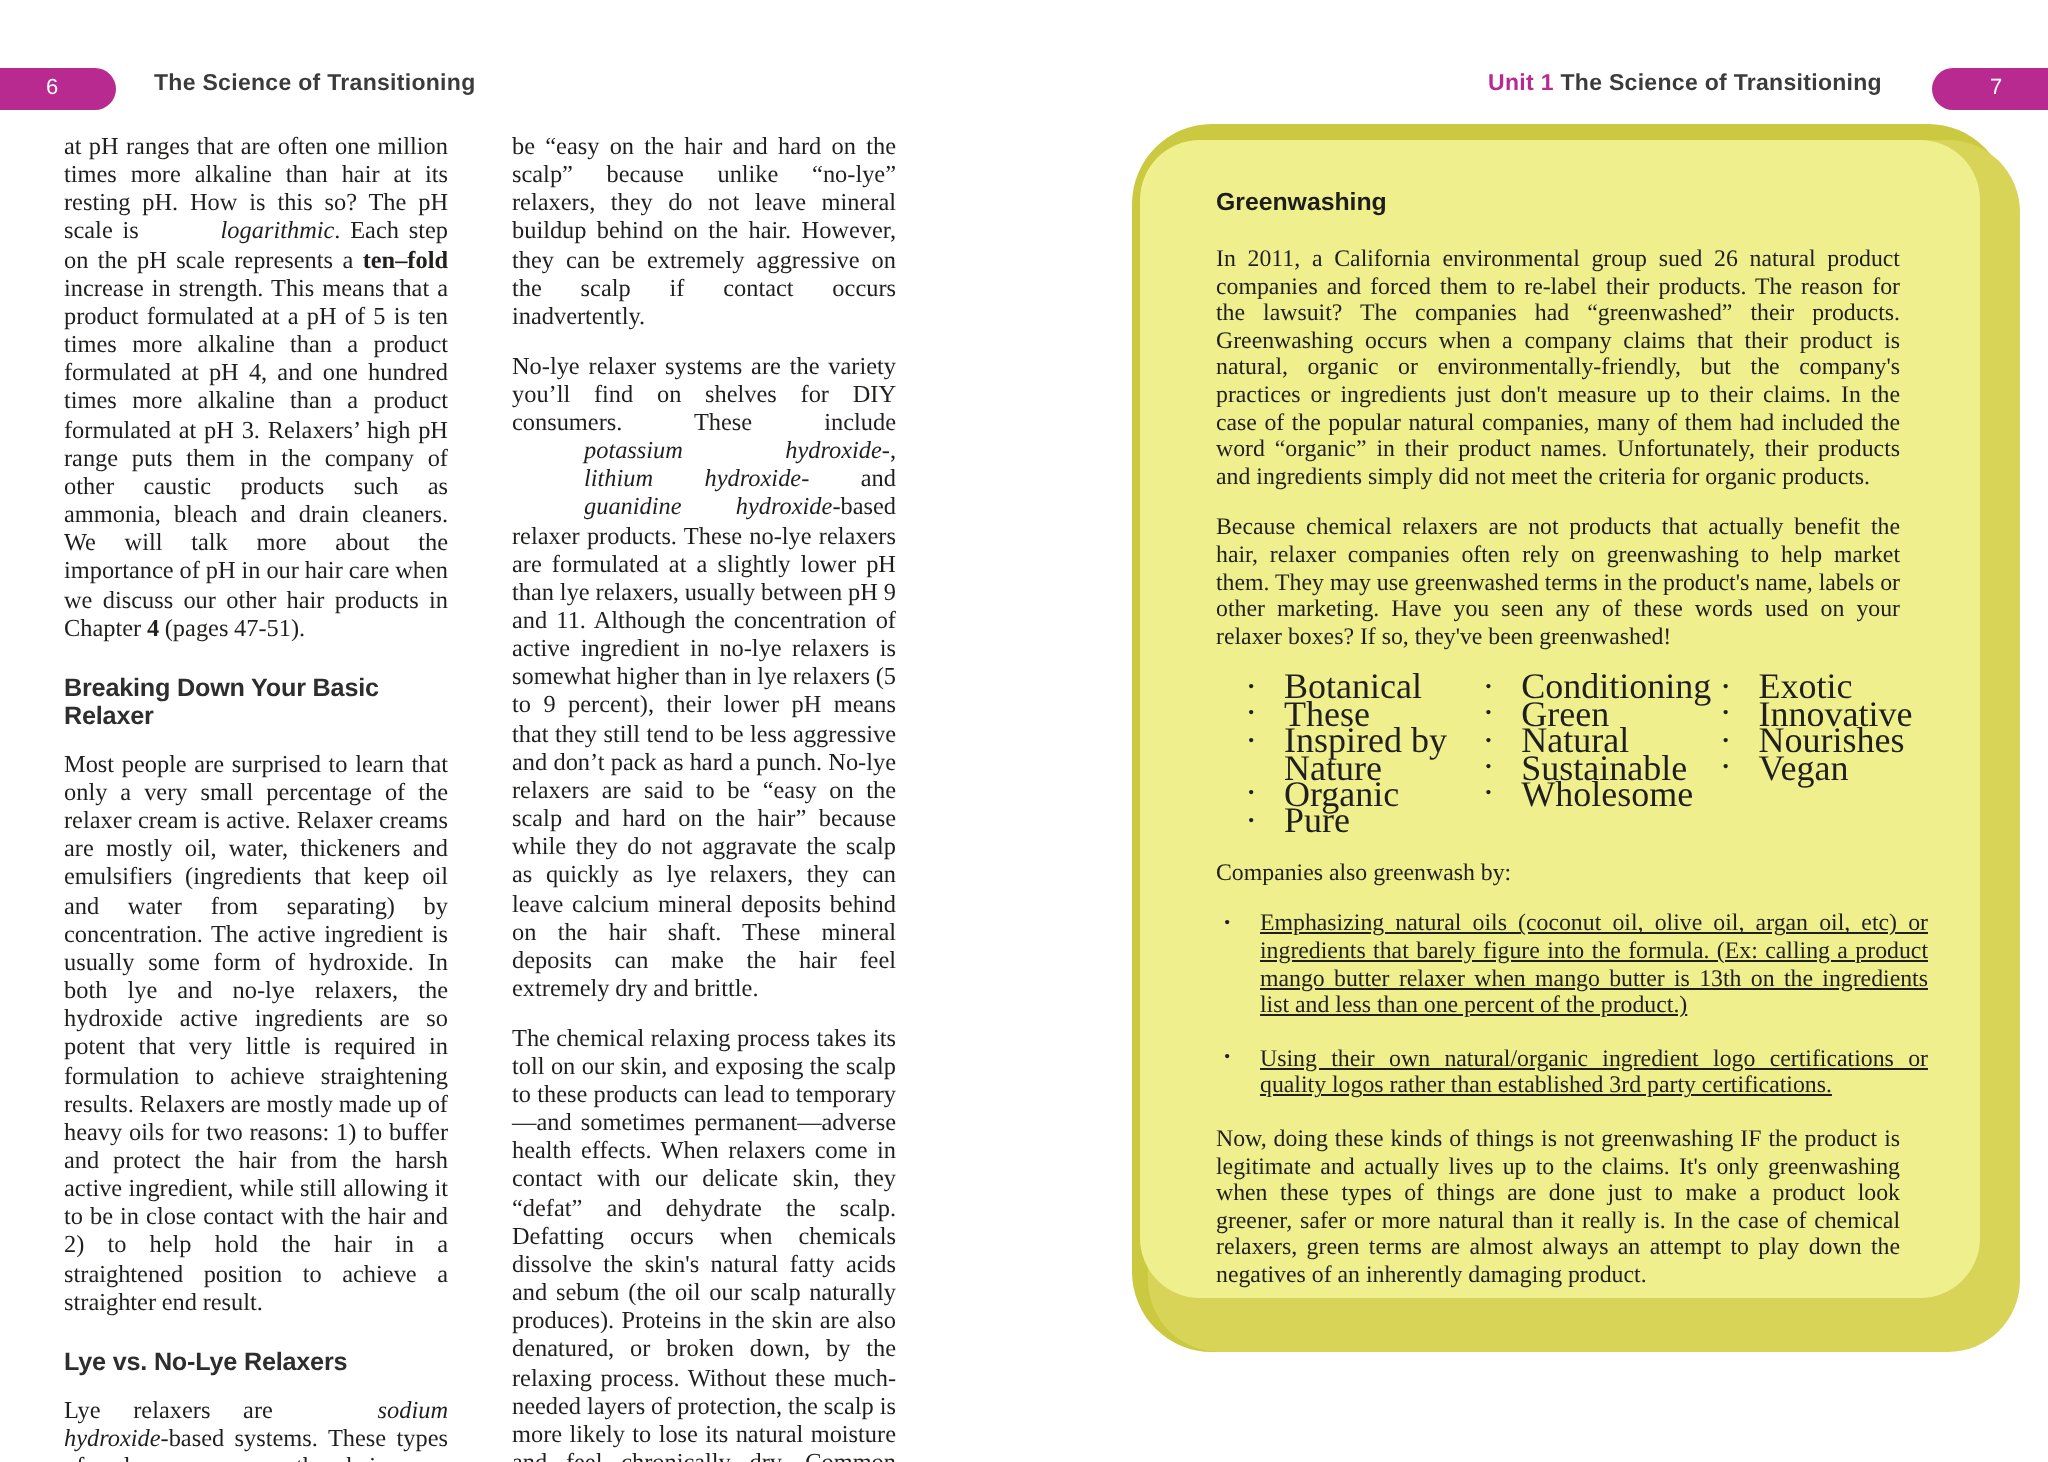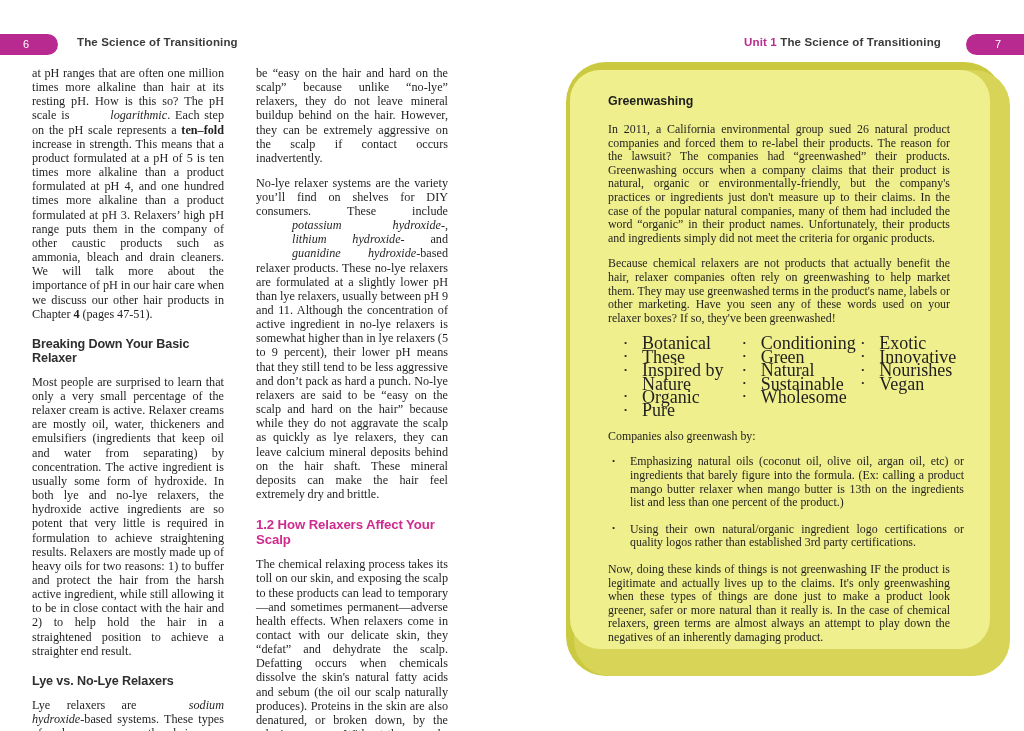--- a/index.html
+++ b/index.html
@@ -185,20 +185,21 @@
   }
   .bullet-p {
     position: relative;
     font-size: 11.9px;
     line-height: 13.6px;
     text-align: justify;
     padding-left: 22px;
     margin: 0 0 13px 0;
     -webkit-hyphens: auto;
     hyphens: auto;
+    text-decoration: underline;
   }
   .bullet-p::before {
     content: "\2022";
     position: absolute;
     left: 4px;
     top: -0.5px;
     font-size: 9px;
   }
 </style>
 </head>
@@ -229,21 +230,20 @@
     <h3 class="sec-head">Lye vs. No-Lye Relaxers</h3>
 
     <p class="body-p tight">Lye relaxers are <i>sodium hydroxide</i>-based systems. These types of relaxers process the hair very quickly and are the preferred type of relaxer for professional cosmetologists. These relaxers usually have the highest pH levels (between pH 12 and 14) and tend to be the most aggressive. In general, the concentration of sodium hydroxide in a relaxer rarely exceeds 2.5 percent, even in the strongest formulas. Lye relaxers are said to</p>
   </div>
 
   <div class="col two">
     <p class="body-p">be “easy on the hair and hard on the scalp” because unlike “no-lye” relaxers, they do not leave mineral buildup behind on the hair. However, they can be extremely aggressive on the scalp if contact occurs inadvertently.</p>
 
     <p class="body-p">No-lye relaxer systems are the variety you’ll find on shelves for DIY consumers. These include <i>potassium hydroxide-</i>, <i>lithium hydroxide-</i> and <i>guanidine hydroxide</i>-based relaxer products. These no-lye relaxers are formulated at a slightly lower pH than lye relaxers, usually between pH 9 and 11. Although the concentration of active ingredient in no-lye relaxers is somewhat higher than in lye relaxers (5 to 9 percent), their lower pH means that they still tend to be less aggressive and don’t pack as hard a punch. No-lye relaxers are said to be “easy on the scalp and hard on the hair” because while they do not aggravate the scalp as quickly as lye relaxers, they can leave calcium mineral deposits behind on the hair shaft. These mineral deposits can make the hair feel extremely dry and brittle.</p>
 
-    <h3 class="sec-head pink">1.2 How Relaxers Affect Your Scalp</h3>
 
     <p class="body-p tight">The chemical relaxing process takes its toll on our skin, and exposing the scalp to these products can lead to temporary—and sometimes permanent—adverse health effects. When relaxers come in contact with our delicate skin, they “defat” and dehydrate the scalp. Defatting occurs when chemicals dissolve the skin's natural fatty acids and sebum (the oil our scalp naturally produces). Proteins in the skin are also denatured, or broken down, by the relaxing process. Without these much-needed layers of protection, the scalp is more likely to lose its natural moisture and feel chronically dry. Common adverse effects include scalp tightness, redness, dryness, itchiness, weeping, scabbing, and discomfort. Unfortunately, we can experience these side effects of relaxer use even when these products are applied correctly.</p>
   </div>
 </div>
 
 <div class="right-page">
   <div class="callout-outer"></div>
   <div class="callout-shadow"></div>
 
   <div class="callout-inner">

